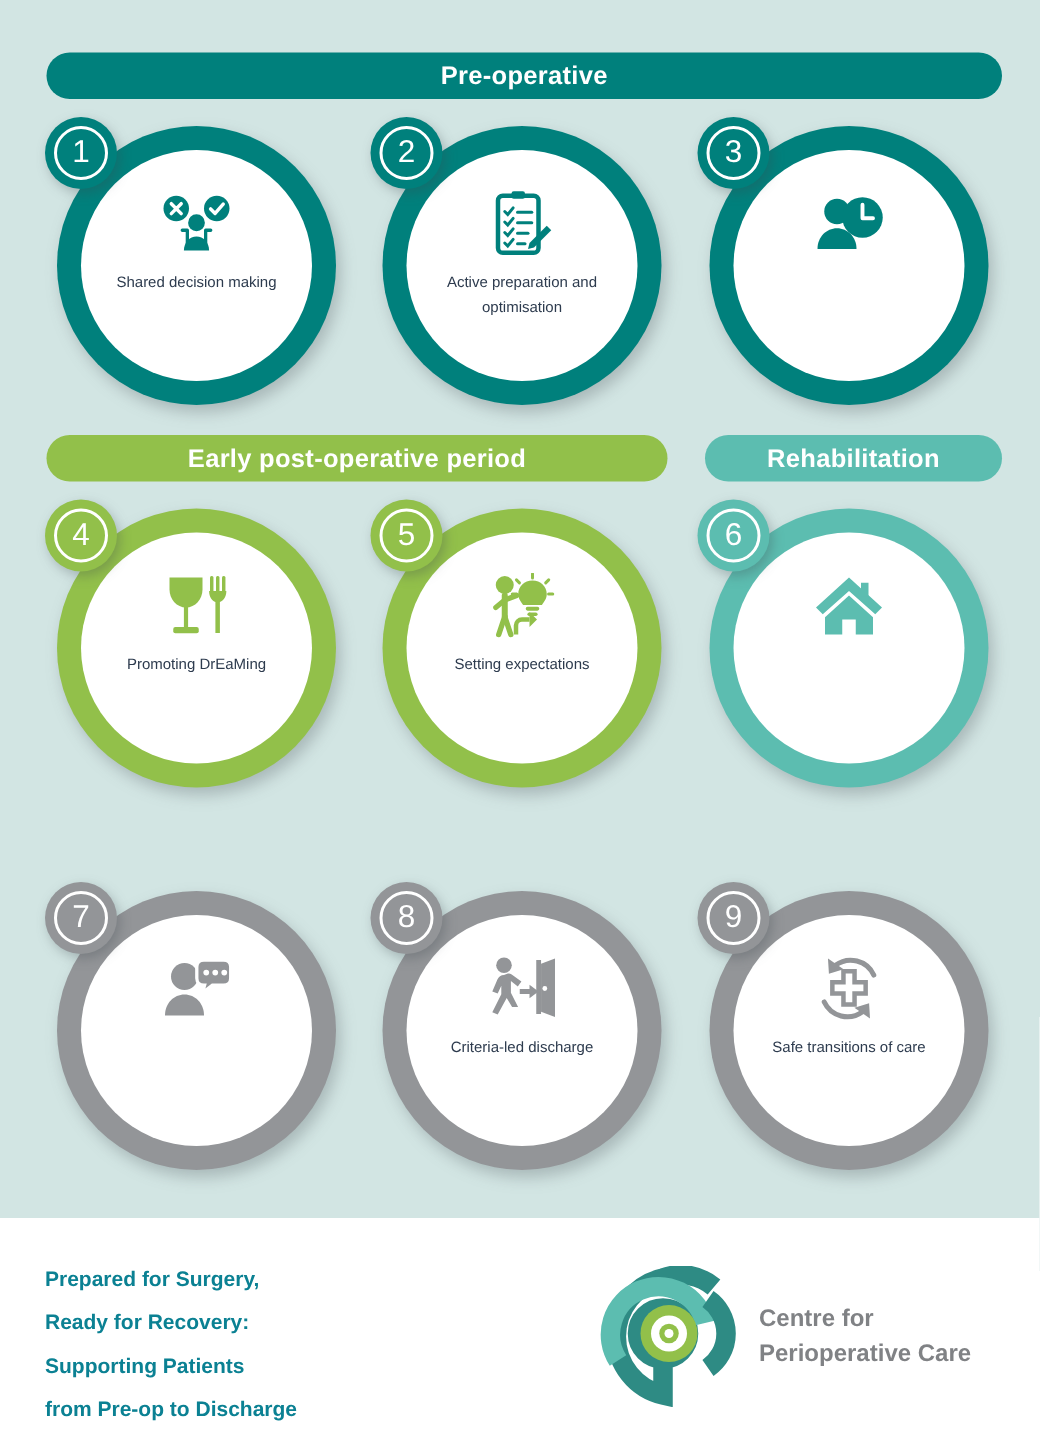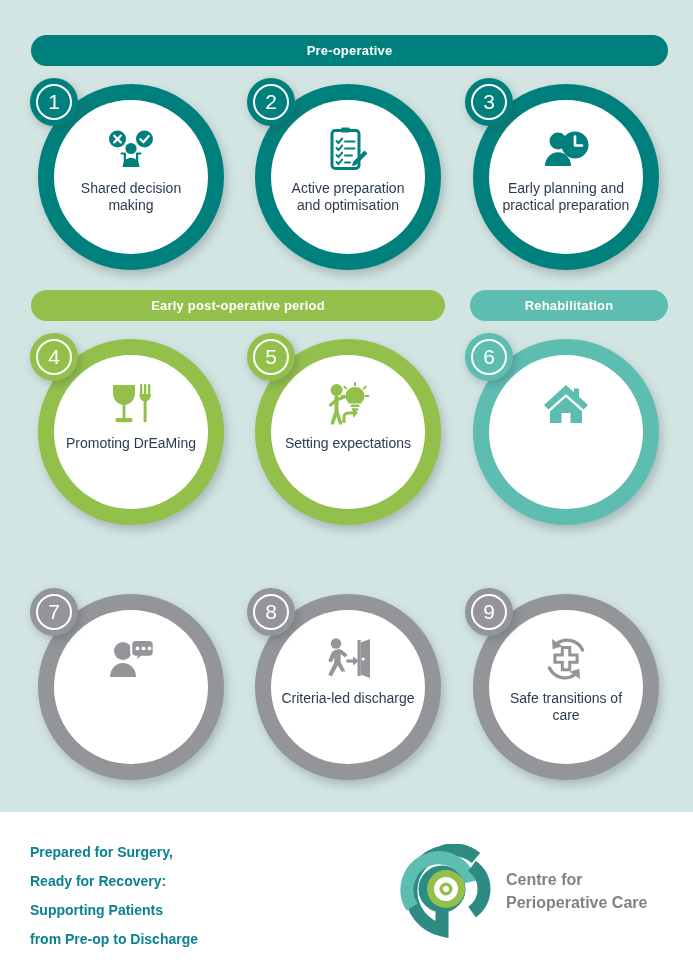--- a/index.html
+++ b/index.html
@@ -28,21 +28,21 @@
     height: 812px;
     background: #d2e5e3;
   }
 
   
   .banner {
     position: absolute;
     height: 31px;
     border-radius: 16px;
     color: #ffffff;
-    font-size: 13px;
+    font-size: 17px;
     font-weight: bold;
     letter-spacing: .2px;
     display: flex;
     align-items: center;
     justify-content: center;
     box-sizing: border-box;
   }
   .banner.preop        { left: 31px;  top: 35px;  width: 637px; background: #00807c; }
   .banner.earlypostop  { left: 31px;  top: 290px; width: 414px; background: #92c04a; }
   .banner.rehab        { left: 470px; top: 290px; width: 198px; background: #5cbdb0; }
@@ -108,21 +108,21 @@
     box-sizing: border-box;
   }
   .icon-wrap {
     height: 46px;
     display: flex;
     align-items: center;
     justify-content: center;
     margin-bottom: 8px;
   }
   .step-label {
-    font-size: 14px;
+    font-size: 10px;
     line-height: 17px;
     text-align: center;
     color: #2d3b4e;
     width: 134px;
     font-family: "Liberation Sans", sans-serif;
   }
 
   
   .t-teal  .ring { background: #00807c; }
   .t-teal  .badge { background: #00807c; }
@@ -252,23 +252,20 @@
     <div class="ring">
       <div class="inner">
         <div class="icon-wrap">
           <svg width="46" height="40" viewBox="0 0 46 40">
             <circle cx="15" cy="12" r="8.5" fill="#00807c"></circle>
             <path d="M2 37 c0-8 5.9-13.8 13-13.8 s13 5.8 13 13.8 z" fill="#00807c"></path>
             <circle cx="32" cy="16" r="13.5" fill="#00807c"></circle>
             <path d="M32 7.5 v9 h7" stroke="#fff" stroke-width="2.6" fill="none" stroke-linecap="round" stroke-linejoin="round"></path>
           </svg>
         </div>
-        <div class="step-label">Early planning
-and practical
-preparation</div>
       </div>
     </div>
     <div class="badge">
       <span class="num">3</span>
     </div>
   </div>
 
   <div class="step r2 c1 t-green">
     <div class="ring">
       <div class="inner">

